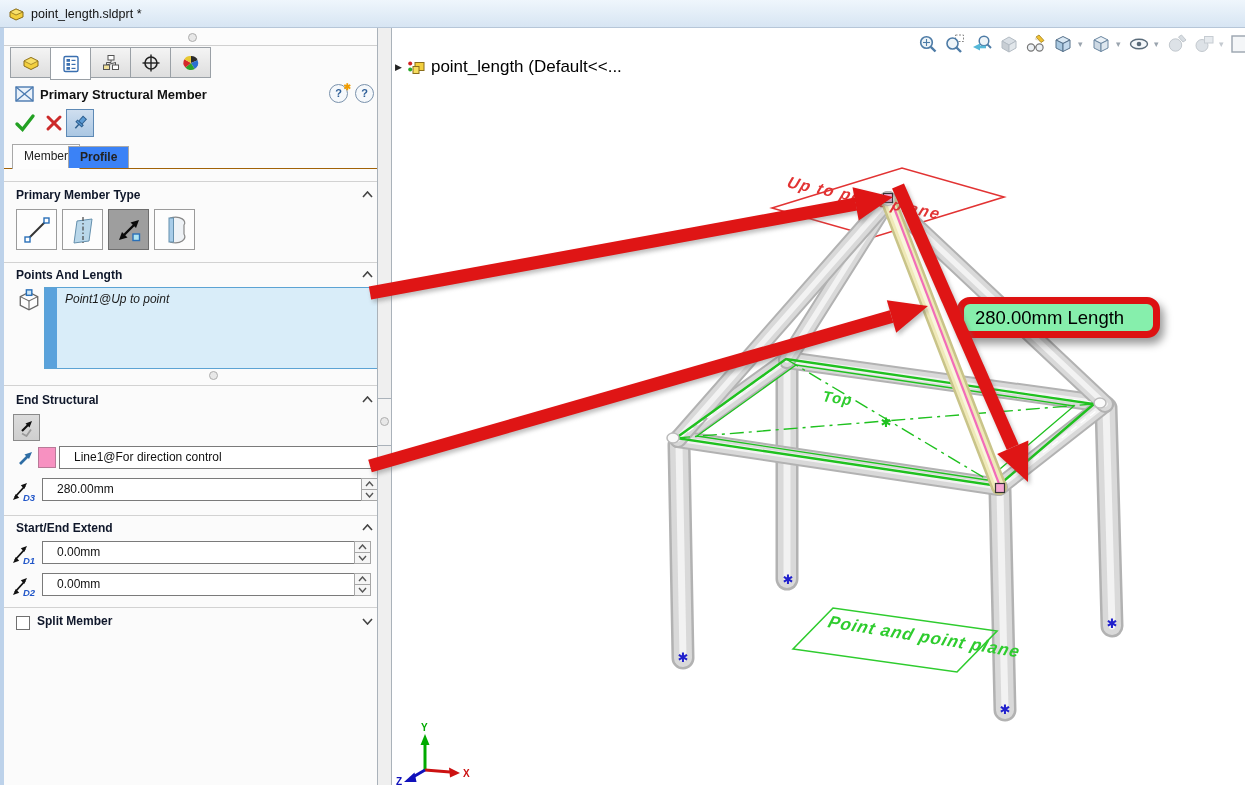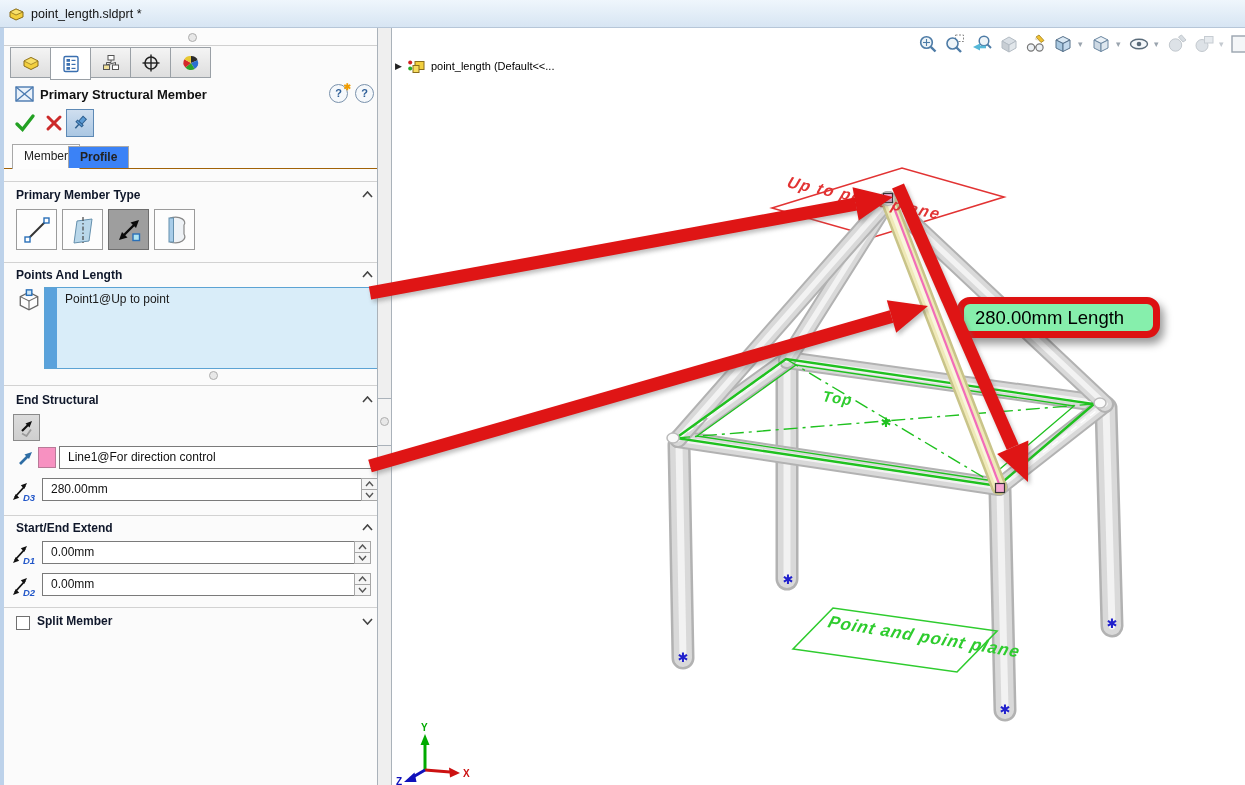--- a/index.html
+++ b/index.html
@@ -55,24 +55,24 @@
   .sechead { position:absolute; left:12px; font-size:12px; font-weight:bold; color:#0f172a; }
   .chev { position:absolute; left:358px; }
 
   .typebtn { position:absolute; width:39px; height:39px; border:1px solid #9b9b9b; background:#fdfdfd;
     display:flex; align-items:center; justify-content:center; }
   .typebtn.sel { background:#9e9e9e; border:1px solid #6e6e6e; }
 
   .listbox { position:absolute; left:40px; top:259px; width:333px; height:80px;
     border:1px solid #5ca3d4; background:#d9edf9; }
   .listbox .selbar { position:absolute; left:0; top:0; width:12px; height:80px; background:#5aa2dc; }
-  .listbox .ltext { position:absolute; left:20px; top:4px; font-size:12px; color:#1a1a1a; }
+  .listbox .ltext { position:absolute; left:20px; top:4px; font-size:12px; color:#1a1a1a;font-style:italic; }
 
   .field { position:absolute; background:#fff; border:1px solid #7a7a7a; font-size:12px; color:#111;
-    line-height:21px; padding-left:8px; }
+    line-height:21px; padding-left:14px; }
   .combo { position:absolute; background:#fdfdfd; border:1px solid #767676; font-size:12px; color:#111;
     line-height:21px; padding-left:8px; }
   .combo .ccaret { position:absolute; right:7px; top:8px; }
   .swatch { position:absolute; width:16px; height:19px; background:#f791c1; border:1px solid #b87a98; }
 
   .spin { position:absolute; width:15px; }
   .spin .sbtn { width:15px; height:10px; border:1px solid #a6a6a6; background:#f5f5f5; margin-bottom:-1px;
     display:flex; align-items:center; justify-content:center; }
 
   .checkbox { position:absolute; width:12px; height:12px; background:#fff; border:1px solid #707070; }
@@ -89,21 +89,21 @@
 
   
   .viewport { position:relative; flex:1; height:757px; background:#fff; overflow:hidden; }
   .hud { position:absolute; left:524px; top:4px; display:flex; align-items:center; gap:3px; z-index:5; }
   .hudbtn { width:24px; height:24px; display:flex; align-items:center; justify-content:center; }
   .hudcaret { font-size:9px; color:#9aa4ae; width:8px; }
   .hudcaret.dim { color:#c4cad0; }
 
   .tree { position:absolute; left:3px; top:29px; display:flex; align-items:center; gap:5px; z-index:5; }
   .tree .flyarrow { font-size:9px; color:#222; }
-  .tree .ttext { font-size:11px; color:#000; }
+  .tree .ttext { font-size:17px; color:#000; }
 
   .scene { position:absolute; left:0; top:0; width:853px; height:757px; }
 
   .callout { position:absolute; left:565px; top:269px; width:178px; height:27px;
     border:7px solid #dd1111; border-radius:13px; background:#86efac; z-index:30;
     font-size:18.5px; line-height:27px; padding-left:11px; color:#000;
     box-shadow:4px 6px 8px rgba(0,0,0,.4); white-space:nowrap; }
 
   
   .arrows { position:absolute; left:0; top:0; width:1245px; height:785px; z-index:60;

